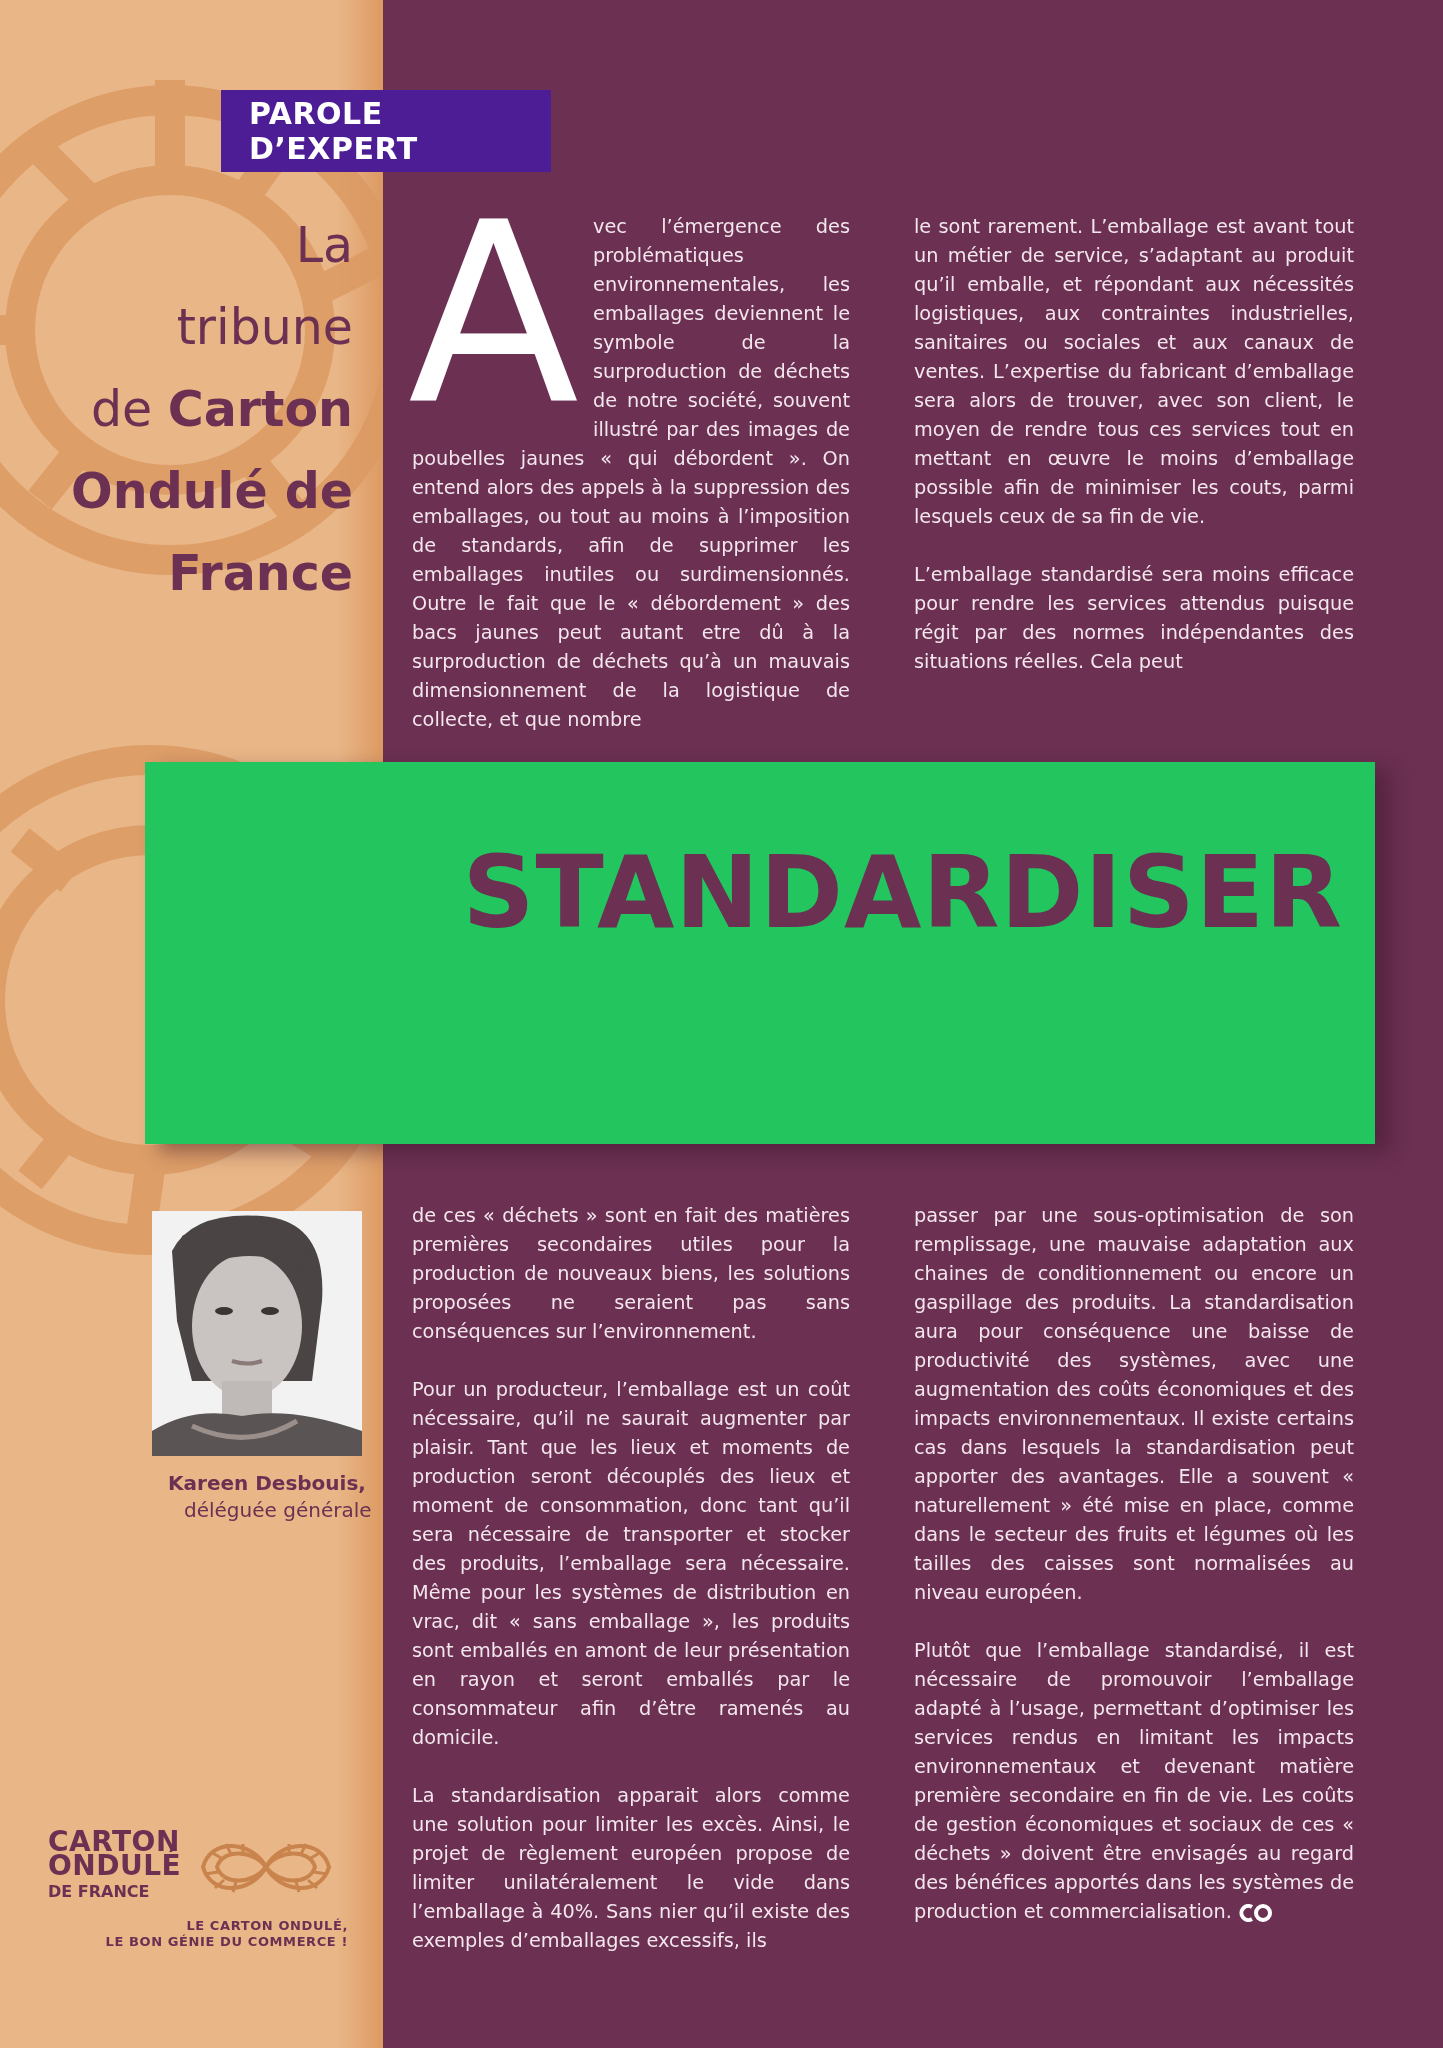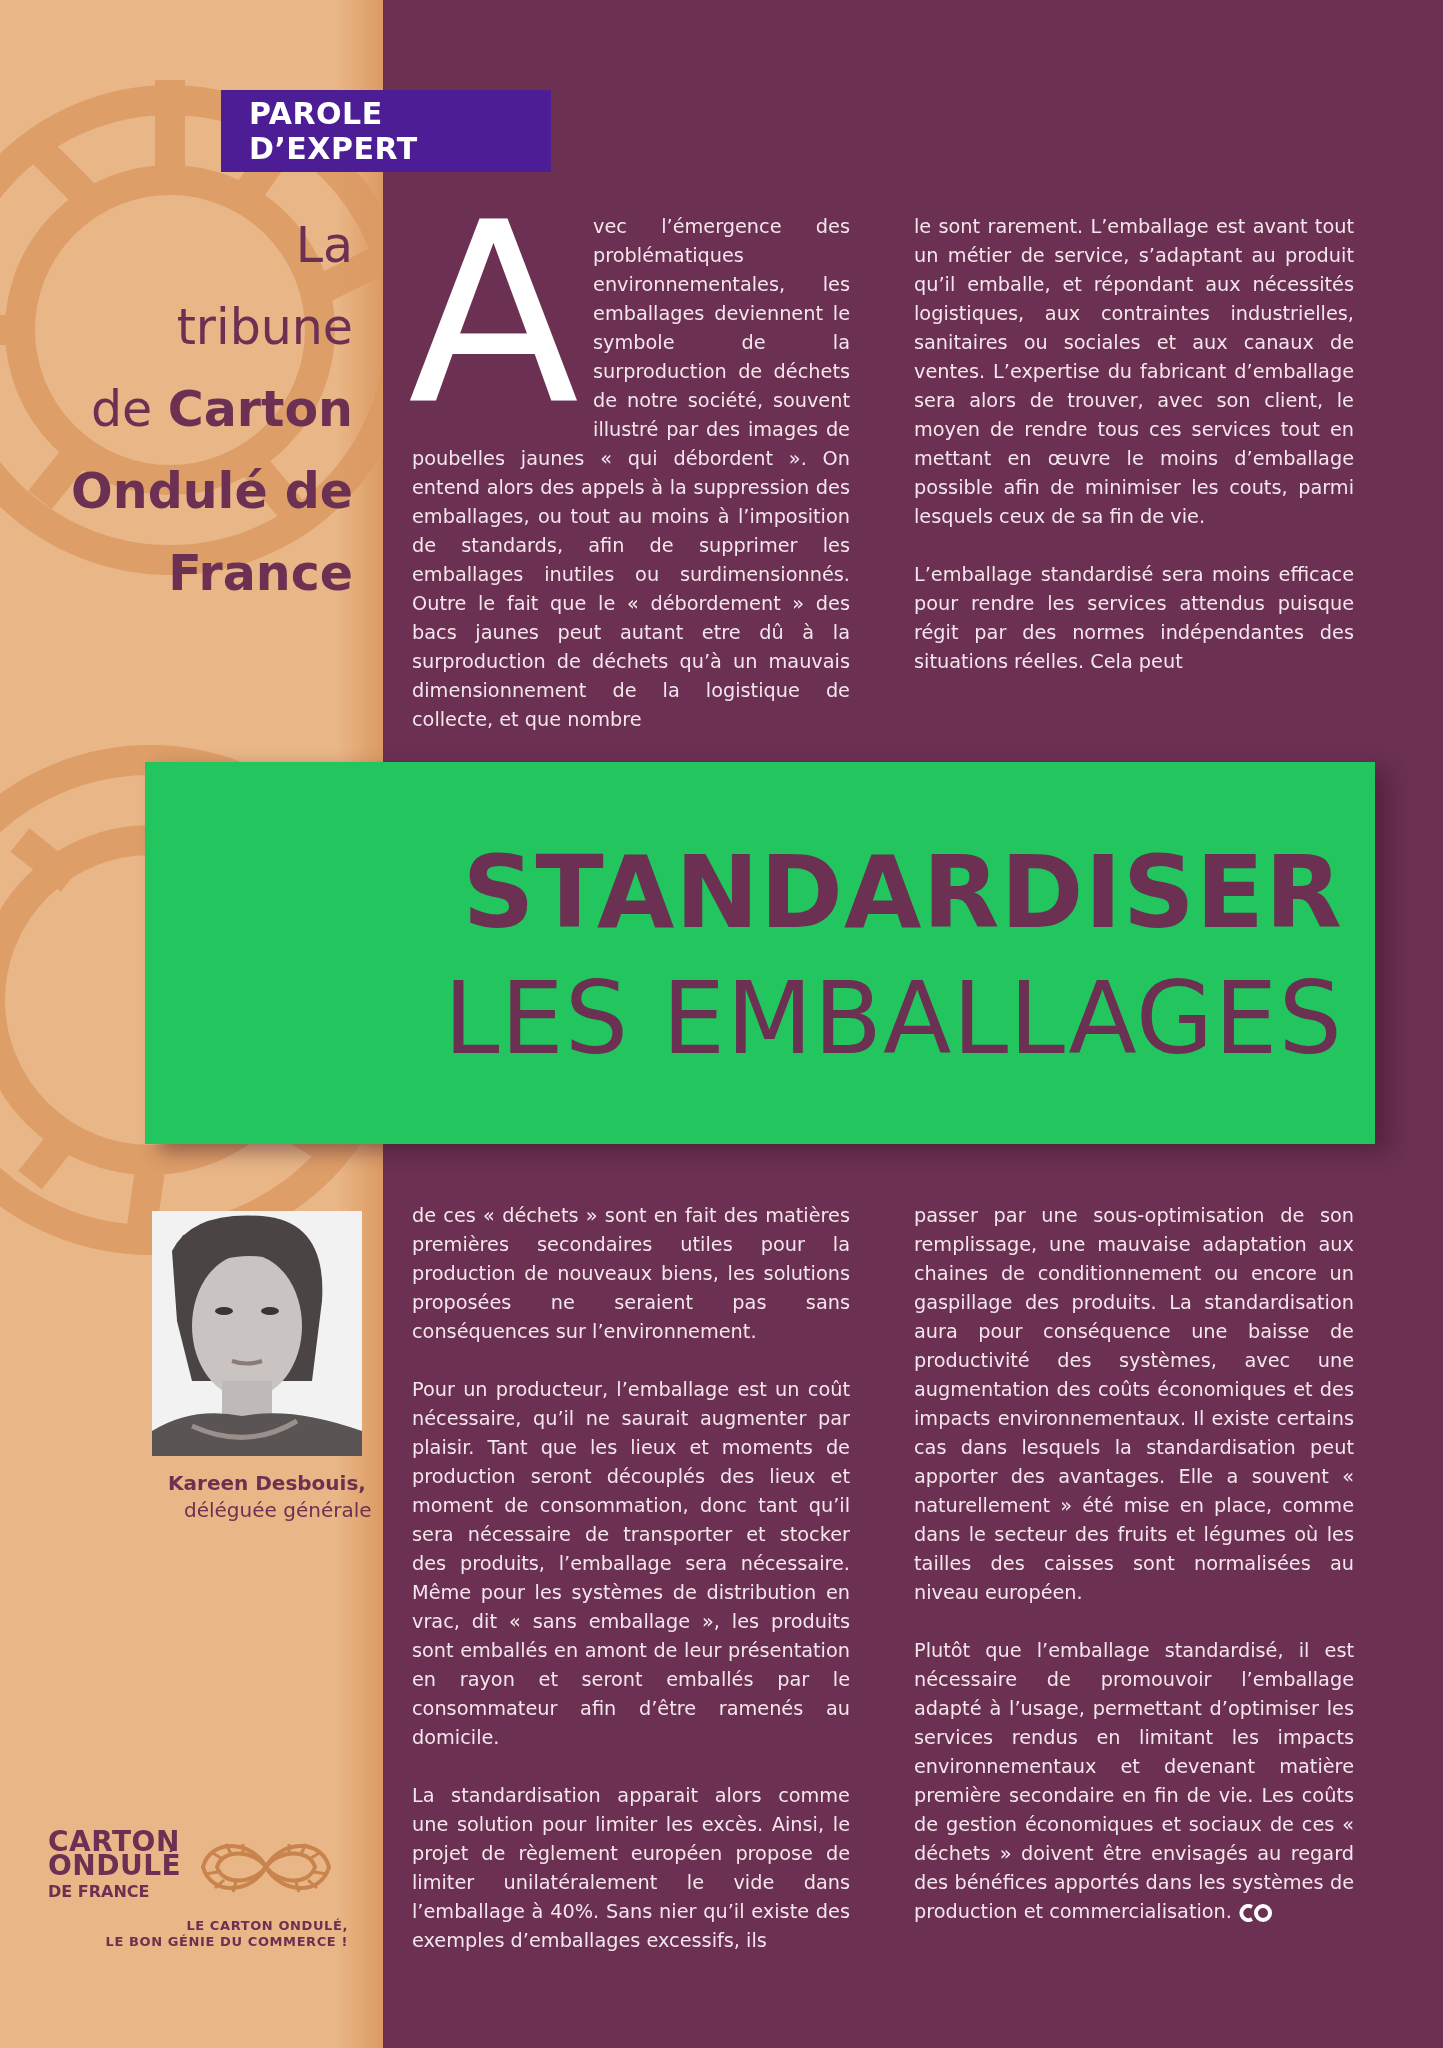--- a/index.html
+++ b/index.html
@@ -91,21 +91,20 @@
   <p>vec l’émergence des problématiques environnementales, les emballages deviennent le symbole de la surproduction de déchets de notre société, souvent illustré par des images de poubelles jaunes « qui débordent ». On entend alors des appels à la suppression des emballages, ou tout au moins à l’imposition de standards, afin de supprimer les emballages inutiles ou surdimensionnés. Outre le fait que le « débordement » des bacs jaunes peut autant etre dû à la surproduction de déchets qu’à un mauvais dimensionnement de la logistique de collecte, et que nombre</p>
 </div>
 
 <div class="col col2-top">
   <p>le sont rarement. L’emballage est avant tout un métier de service, s’adaptant au produit qu’il emballe, et répondant aux nécessités logistiques, aux contraintes industrielles, sanitaires ou sociales et aux canaux de ventes. L’expertise du fabricant d’emballage sera alors de trouver, avec son client, le moyen de rendre tous ces services tout en mettant en œuvre le moins d’emballage possible afin de minimiser les couts, parmi lesquels ceux de sa fin de vie.</p>
   <p>L’emballage standardisé sera moins efficace pour rendre les services attendus puisque régit par des normes indépendantes des situations réelles. Cela peut</p>
 </div>
 
 <div class="title-band">
   <div class="title-line1">STANDARDISER</div>
-  <div class="title-line2">LES EMBALLAGES</div>
 </div>
 
 <div class="portrait">
   <svg width="210" height="245" viewBox="0 0 210 245">
     <rect width="210" height="245" fill="#f2f2f2"></rect>
     <path d="M20 40 Q40 0 110 5 Q175 10 170 90 L160 170 L40 170 L25 110 Z" fill="#4a4444"></path>
     <ellipse cx="95" cy="115" rx="55" ry="72" fill="#c9c4c2"></ellipse>
     <path d="M30 25 Q90 -5 160 40 L150 60 Q100 30 40 60 Z" fill="#4a4444"></path>
     <ellipse cx="72" cy="100" rx="9" ry="4" fill="#3a3434"></ellipse>
     <ellipse cx="118" cy="100" rx="9" ry="4" fill="#3a3434"></ellipse>

